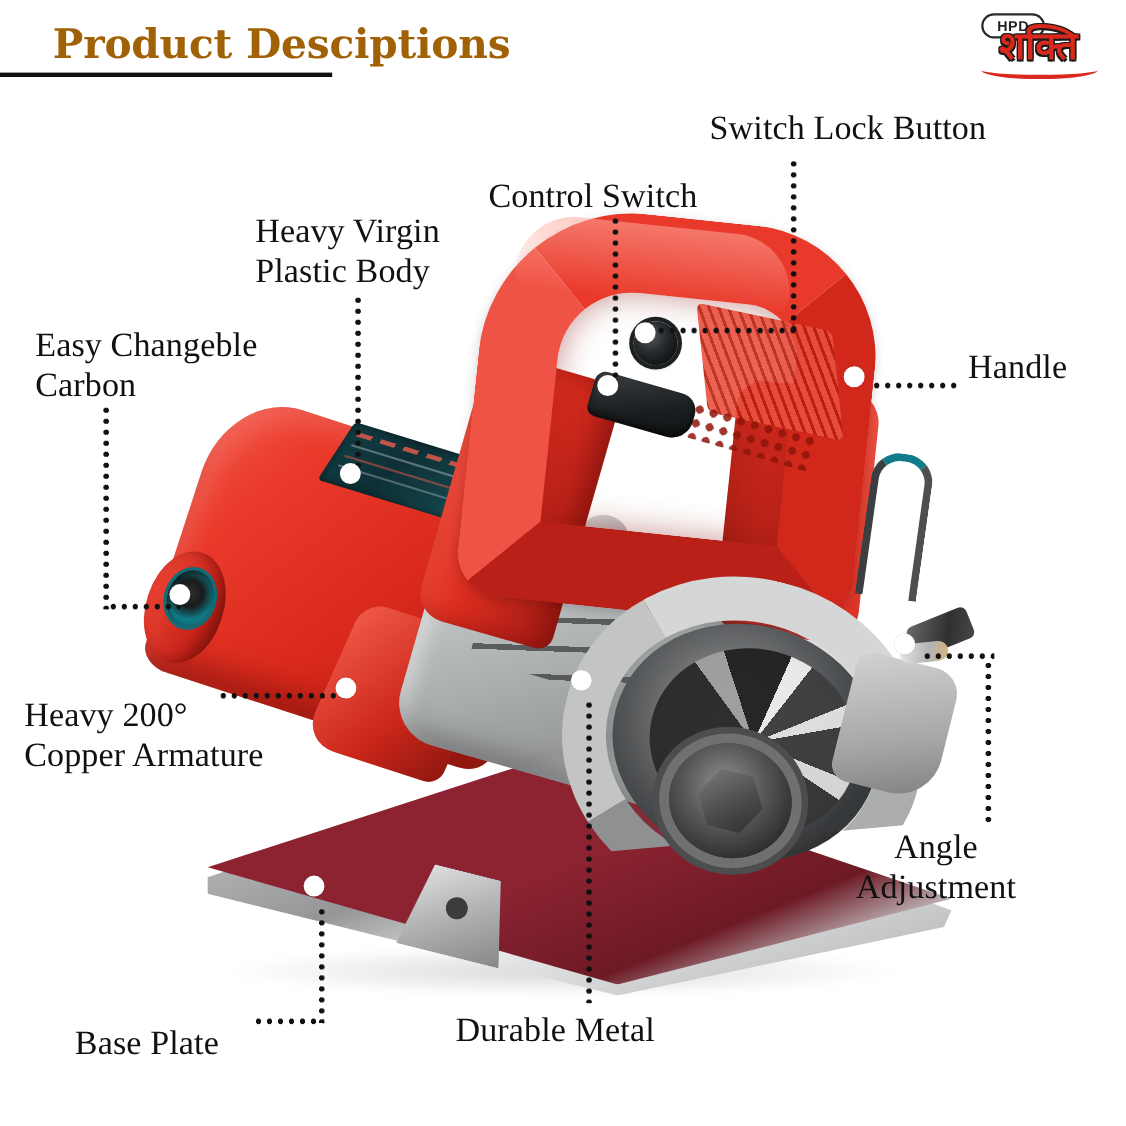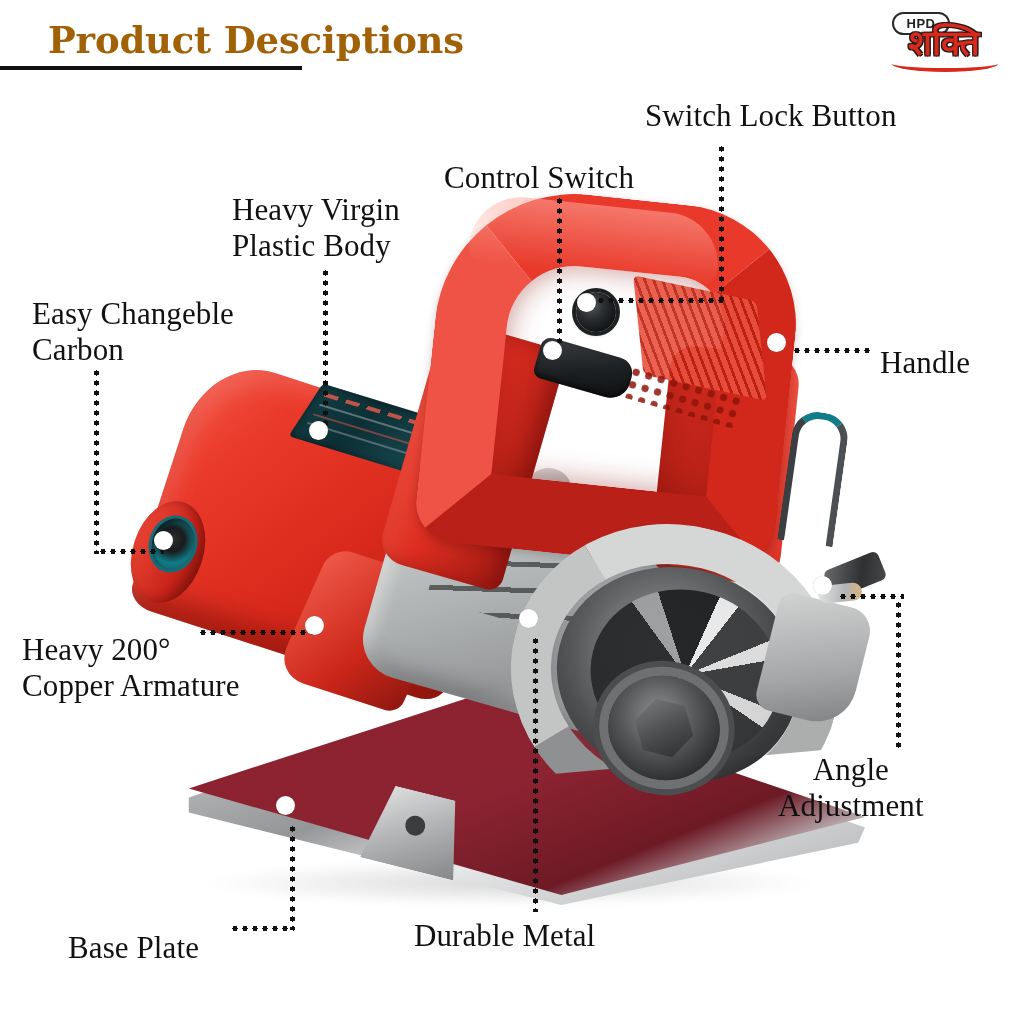--- a/index.html
+++ b/index.html
@@ -329,21 +329,21 @@
       <div class="dot" style="left: 309px; top: 421px;"></div>
       <div class="lbl" style="left: 232px; top: 192px; font-family: Liberation Serif, serif;">Heavy Virgin
 Plastic Body</div>
       <div class="dv" style="left: 94px; top: 368px; height: 186px;"></div>
       <div class="dh" style="left: 98px; top: 549px; width: 66px;"></div>
       <div class="dot" style="left: 154px; top: 531px;"></div>
       <div class="lbl" style="left: 32px; top: 296px;">Easy Changeble
 Carbon</div>
       <div class="dh" style="left: 792px; top: 348px; width: 82px;"></div>
       <div class="dot" style="left: 767px; top: 333px;"></div>
-      <div class="lbl" style="left: 880px; top: 345px;">Handle</div>
+      <div class="lbl" style="left: 880px; top: 316px;">Handle</div>
       <div class="dh" style="left: 198px; top: 630px; width: 120px;"></div>
       <div class="dot" style="left: 305px; top: 616px;"></div>
       <div class="lbl" style="left: 22px; top: 612px; margin-top: 20px;">Heavy 200°
 Copper Armature</div>
       <div class="dv" style="left: 896px; top: 600px; height: 148px;"></div>
       <div class="dh" style="left: 838px; top: 594px; width: 66px;"></div>
       <div class="dot" style="left: 813px; top: 576px;"></div>
       <div class="lbl" style="left: 778px; top: 752px; text-align: center;">Angle
 Adjustment</div>
       <div class="dv" style="left: 533px; top: 636px; height: 276px;"></div>

